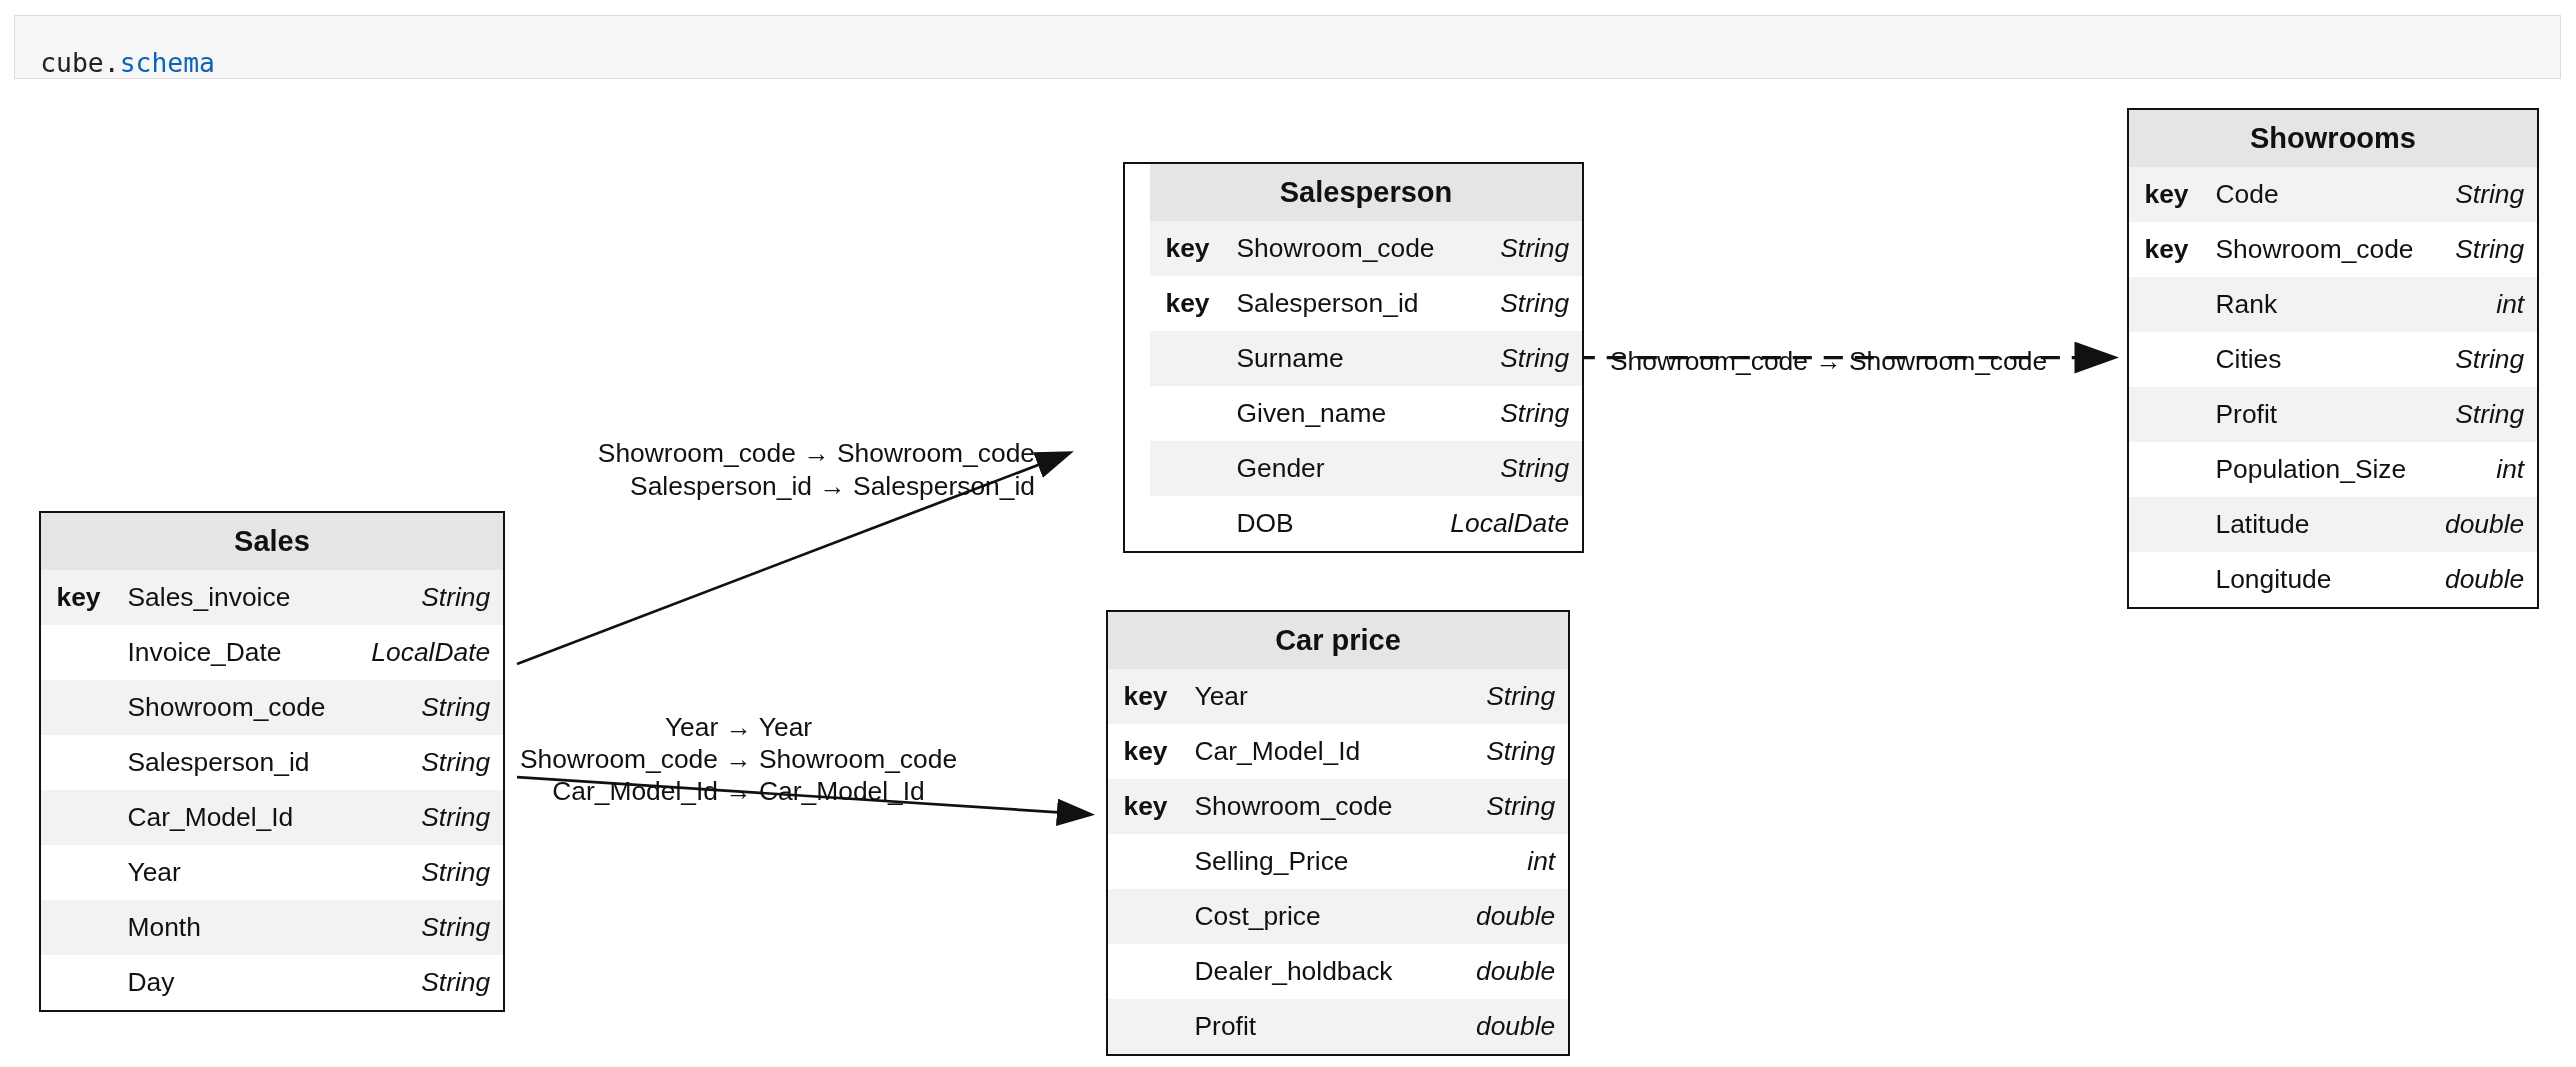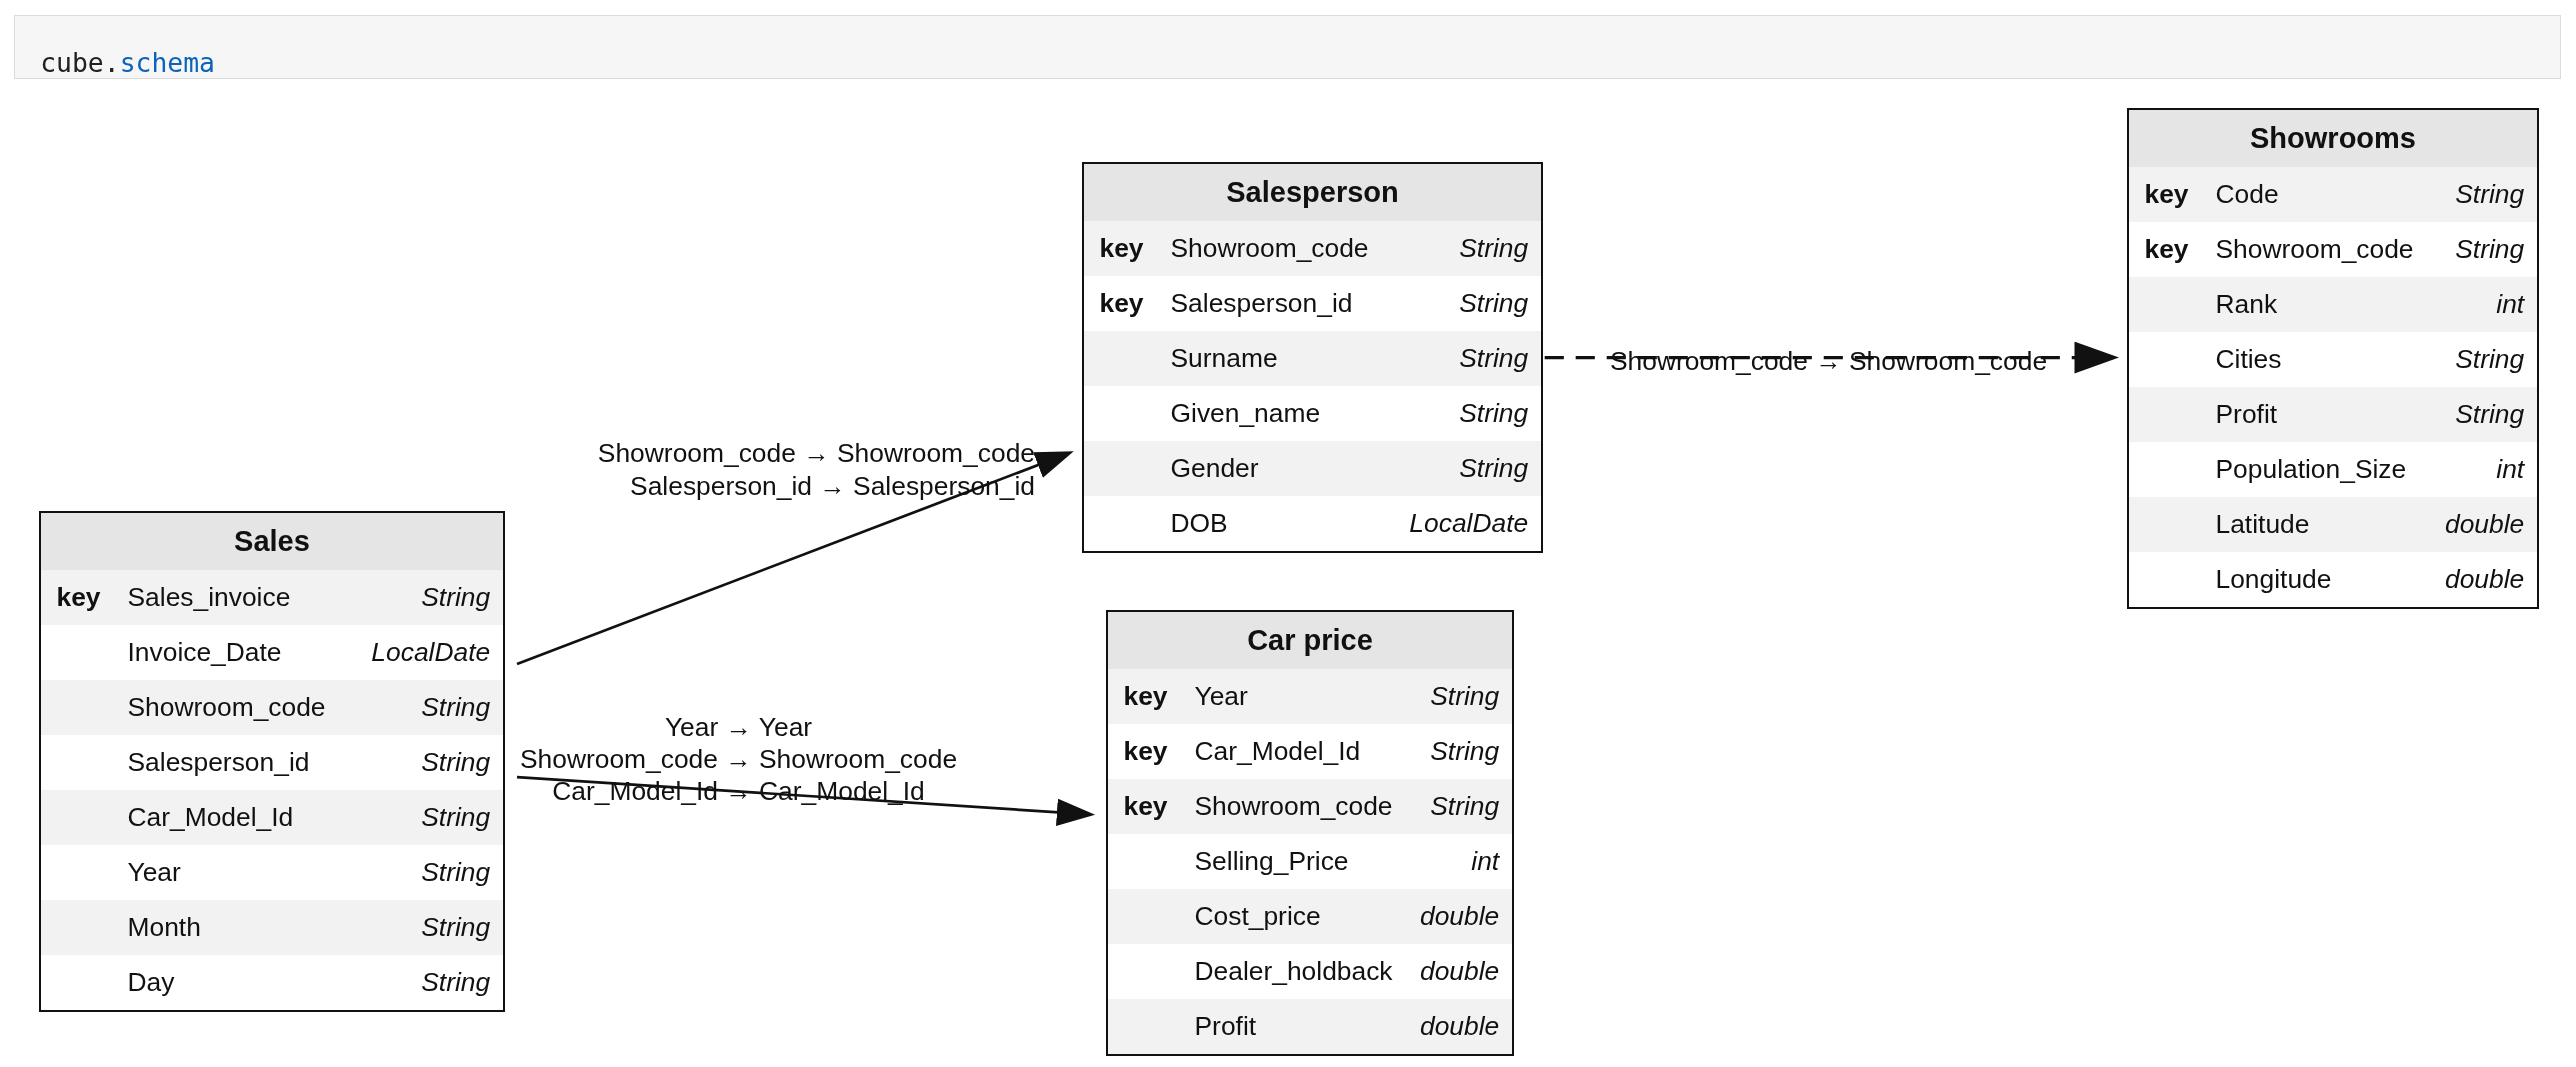--- a/index.html
+++ b/index.html
@@ -27,22 +27,22 @@
   .trow{
     height:55px;display:flex;align-items:center;
     font-size:26.4px;box-sizing:border-box;padding-left:15.5px;padding-right:12.8px;
     background:#ffffff;
   }
   .trow.alt{background:#f2f2f2;}
   .kcol{width:71px;flex:none;font-weight:bold;}
   .ncol{flex:1;text-align:left;white-space:nowrap;}
   .tcol{flex:none;text-align:right;font-style:italic;white-space:nowrap;}
   .t-sales      {left:39px;  top:511px; width:466px;}
-  .t-salesperson{left:1082px;top:162px; width:461px;}
-  .t-carprice   {left:1106px;top:610px; width:408px;}
+  .t-salesperson{left:1123px;top:162px; width:461px;padding-left:25px;}
+  .t-carprice   {left:1106px;top:610px; width:464px;}
   .t-showrooms  {left:2127px;top:108px; width:412px;}
   
   .arrows{position:absolute;left:0;top:0;width:2576px;height:1068px;pointer-events:none;}
   
   .rel-label{position:absolute;font-size:26.4px;color:#111;white-space:nowrap;margin-top:27px;}
   .rel-label div{white-space:nowrap;}
   .lbl-1{left:397px;top:410px;width:638px;text-align:right;line-height:33px;}
   .lbl-2{left:465px;top:684px;width:547px;text-align:center;line-height:32px;}
   .lbl-3{left:1555px;top:318px;width:547px;text-align:center;line-height:33px;}
 </style>

